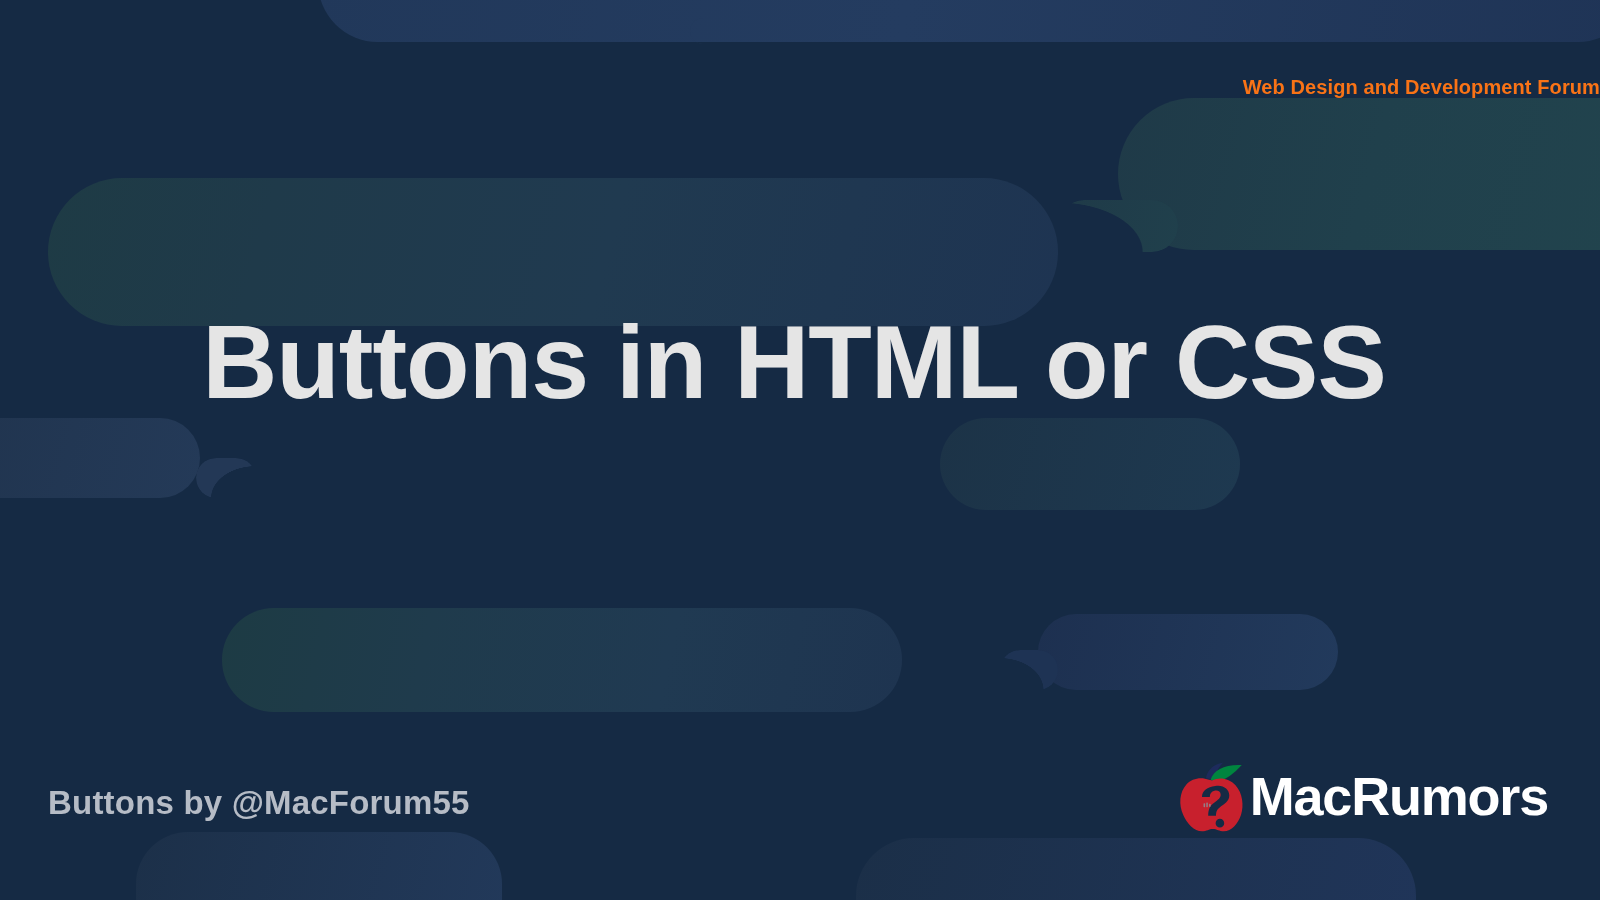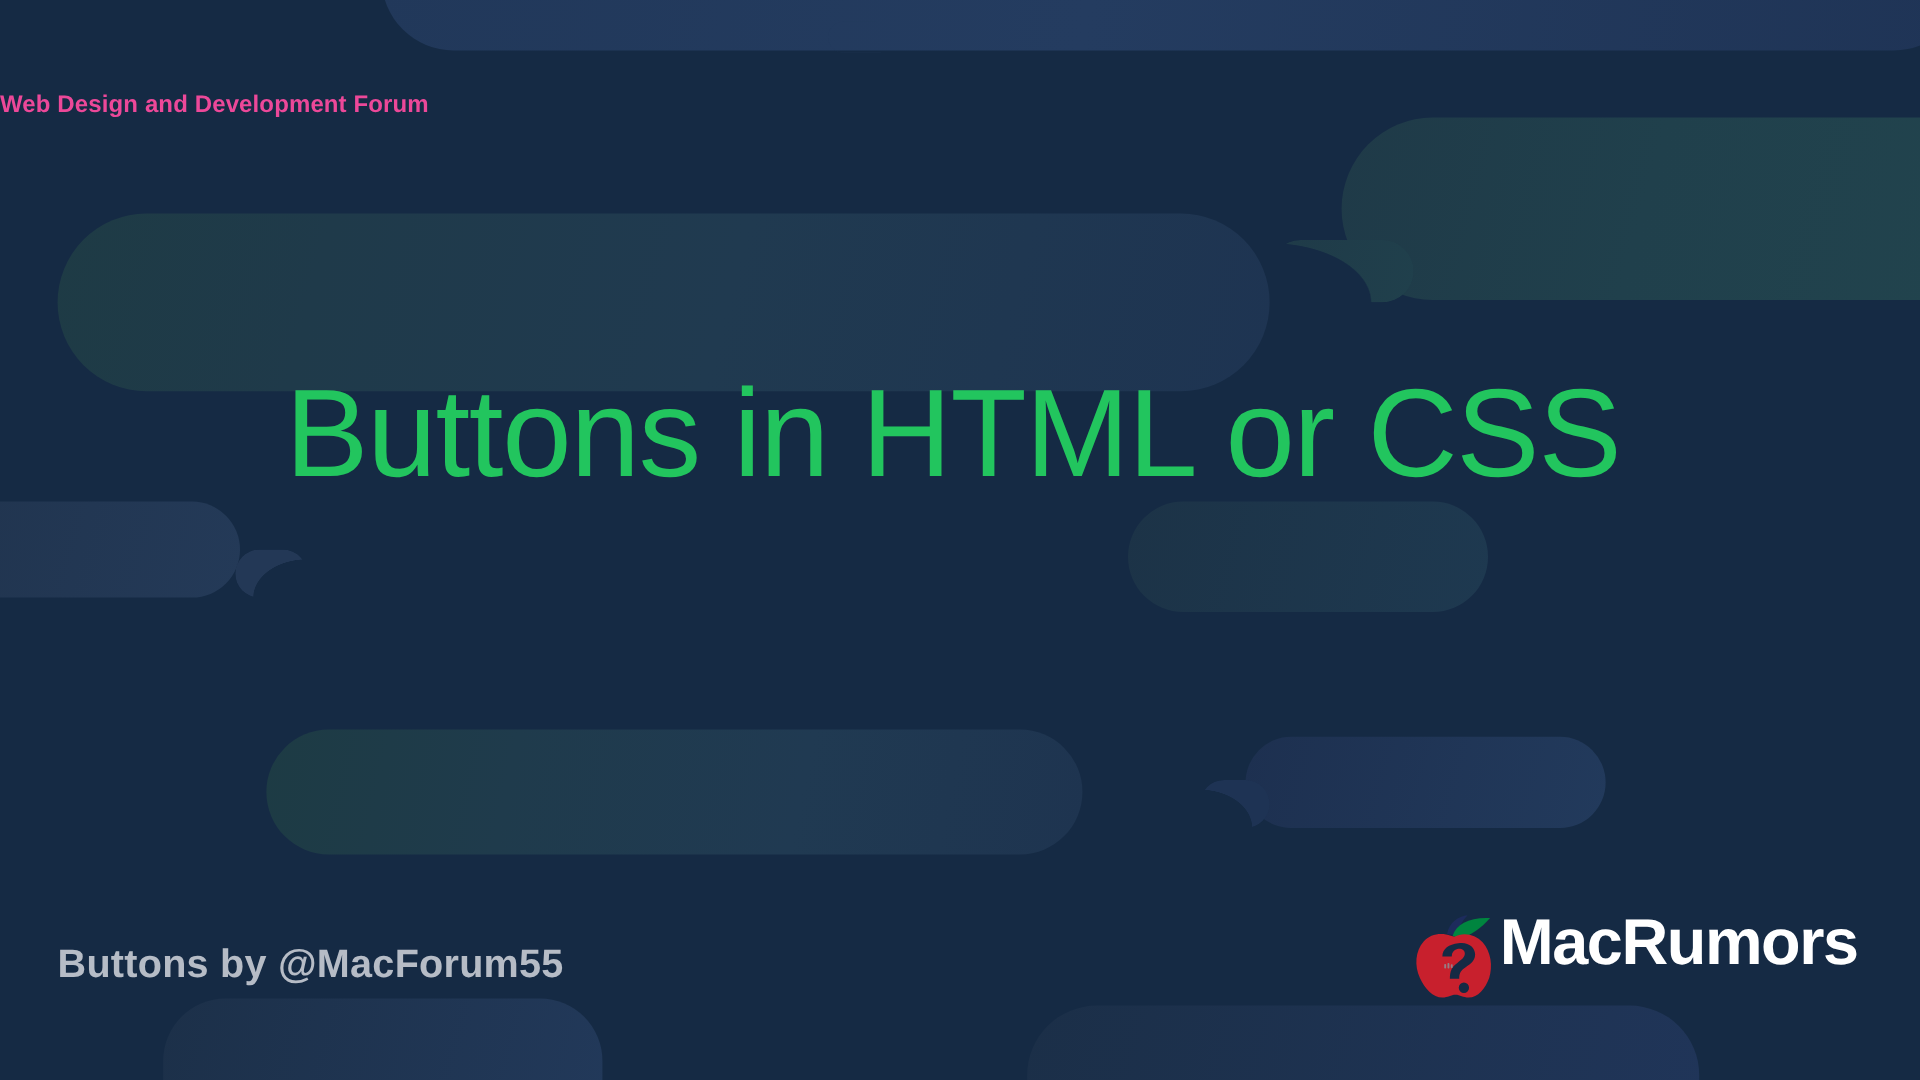--- a/index.html
+++ b/index.html
@@ -143,56 +143,56 @@
     position:relative;
     z-index:5;
     width:100%;
     height:100%;
   }
 
   .forum-label {
     position:absolute;
     top:76px;
     left:0; right:0;
-    text-align:left;
+    text-align:right;
     font-size:20px;
     font-weight:bold;
     letter-spacing:0.1px;
-    color:#ec4899;
+    color:#f97316;
   }
 
   .headline {
     position:absolute;
     left:178px;
     right:190px;
     top:300px;
     text-align:center;
     font-size:104px;
     line-height:124px;
-    font-weight:normal;
-    color:#22c55e;
+    font-weight:bold;
+    color:#e5e5e5;
     letter-spacing:-1px;
   }
 
   .posted-by {
     position:absolute;
     left:48px;
     bottom:78px;
     font-size:33px;
     font-weight:bold;
     color:#b6bcc6;
     letter-spacing:0.2px;
   }
 
   .brand {
     position:absolute;
     right:52px;
     bottom:64px;
     display:flex;
-    align-items:flex-start;
+    align-items:center;
     gap:4px;
   }
 
   .brand-mark { display:block; width:78px; height:78px; }
 
   .brand-word {
     font-size:54px;
     font-weight:bold;
     color:#ffffff;
     letter-spacing:-1.2px;

